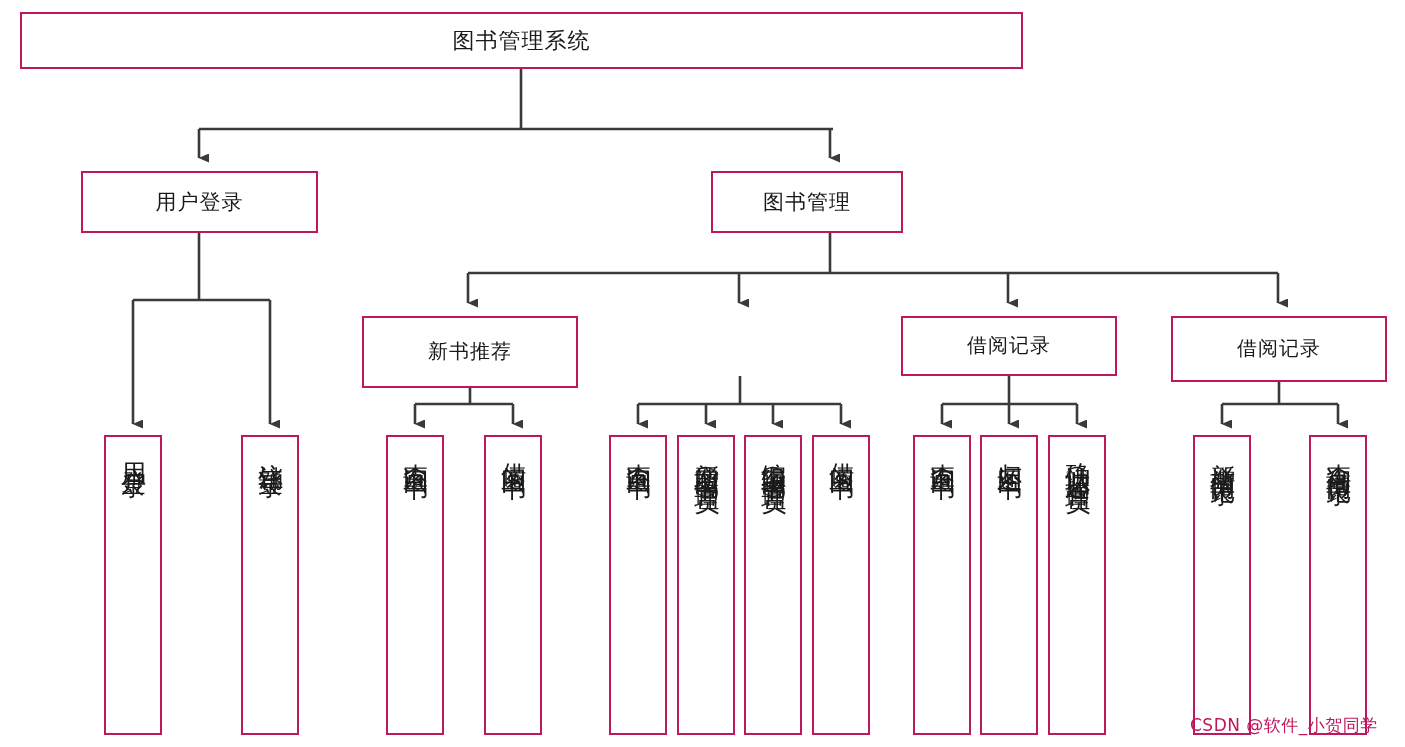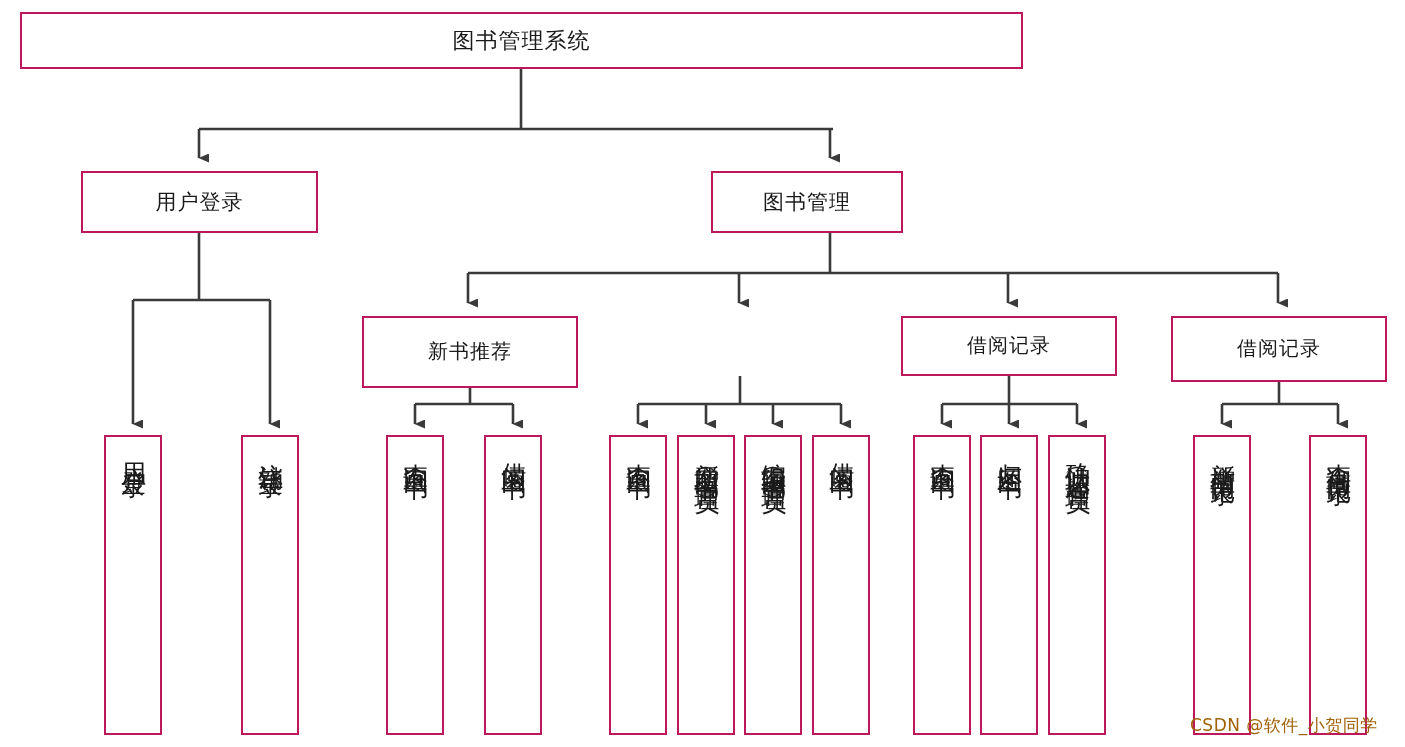--- a/index.html
+++ b/index.html
@@ -52,21 +52,21 @@
     line-height:1.05;
     letter-spacing:4px;
     white-space:normal;
   }
 
   #watermark{
     position:absolute;
     left:1190px;
     top:714px;
     font-size:17px;
-    color:#a16207;
+    color:#be185d;
     letter-spacing:0.5px;
     white-space:nowrap;
     pointer-events:none;
   }
 </style>
 </head>
 <body>
 
 <div id="diagram">
 

